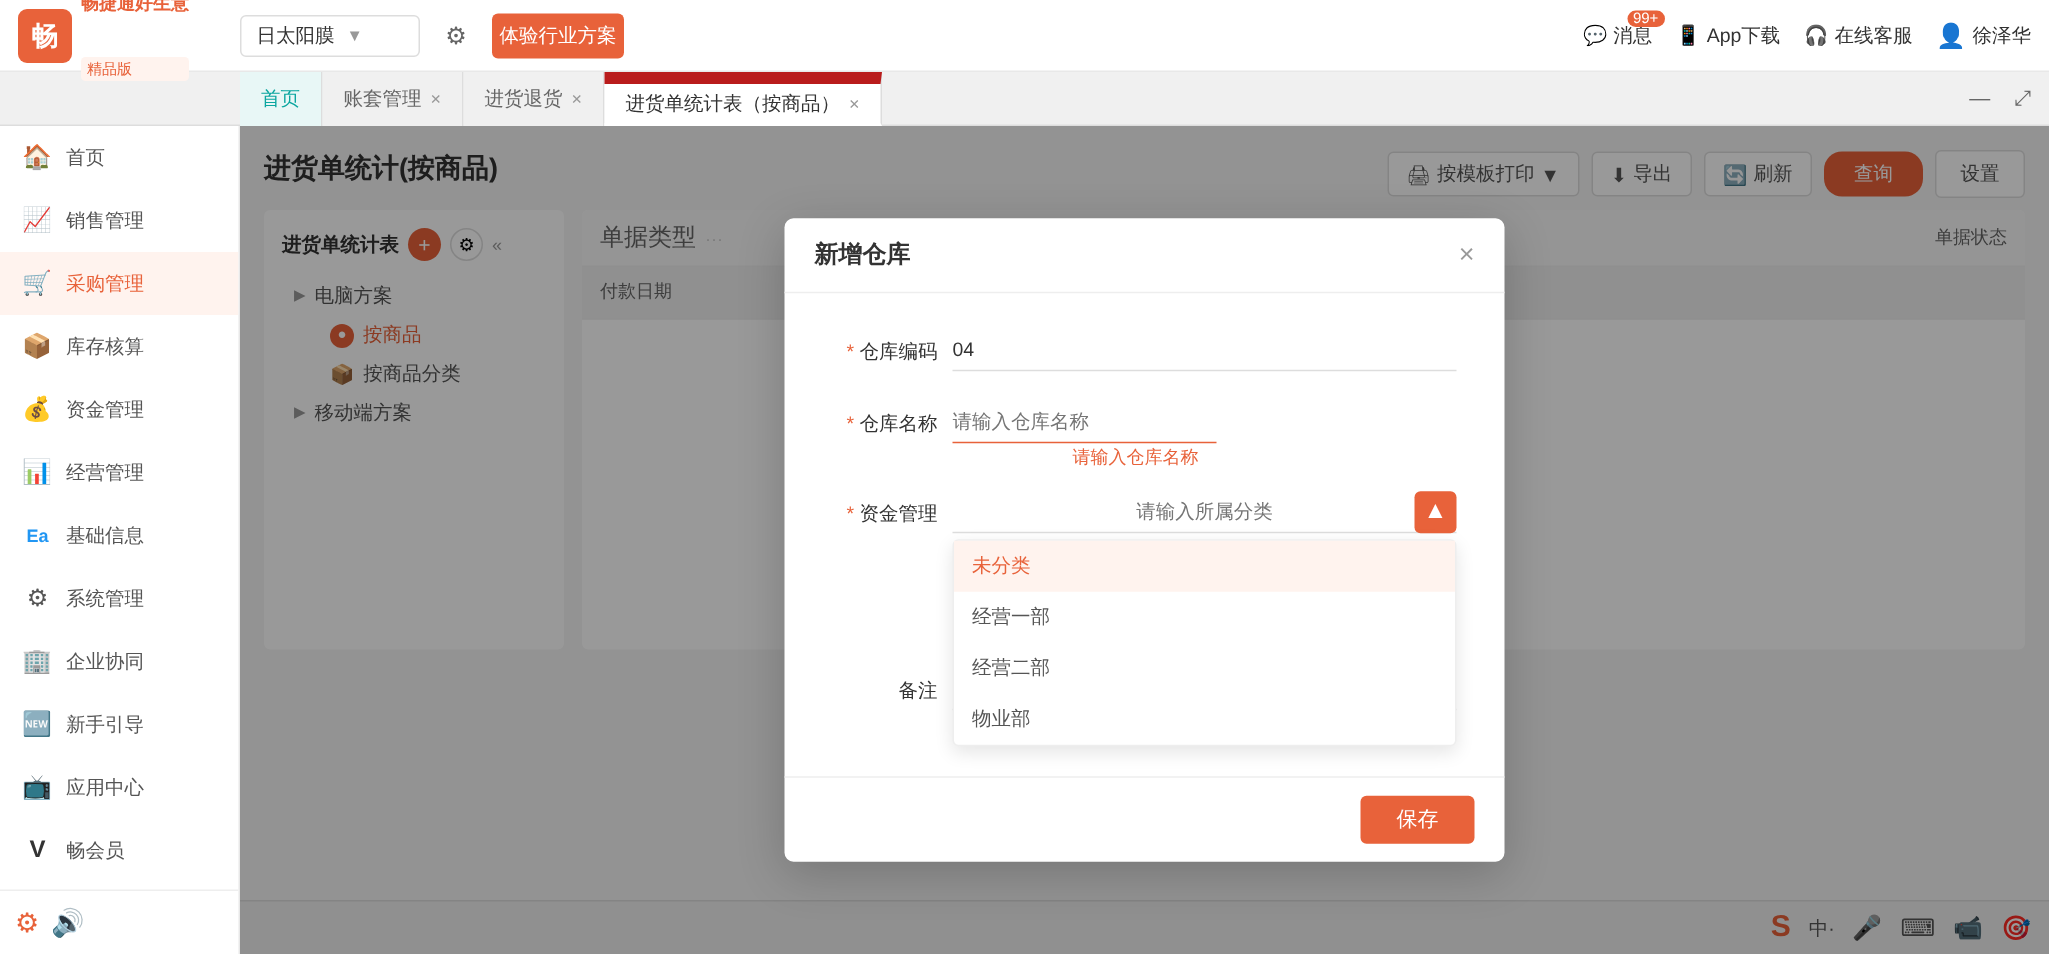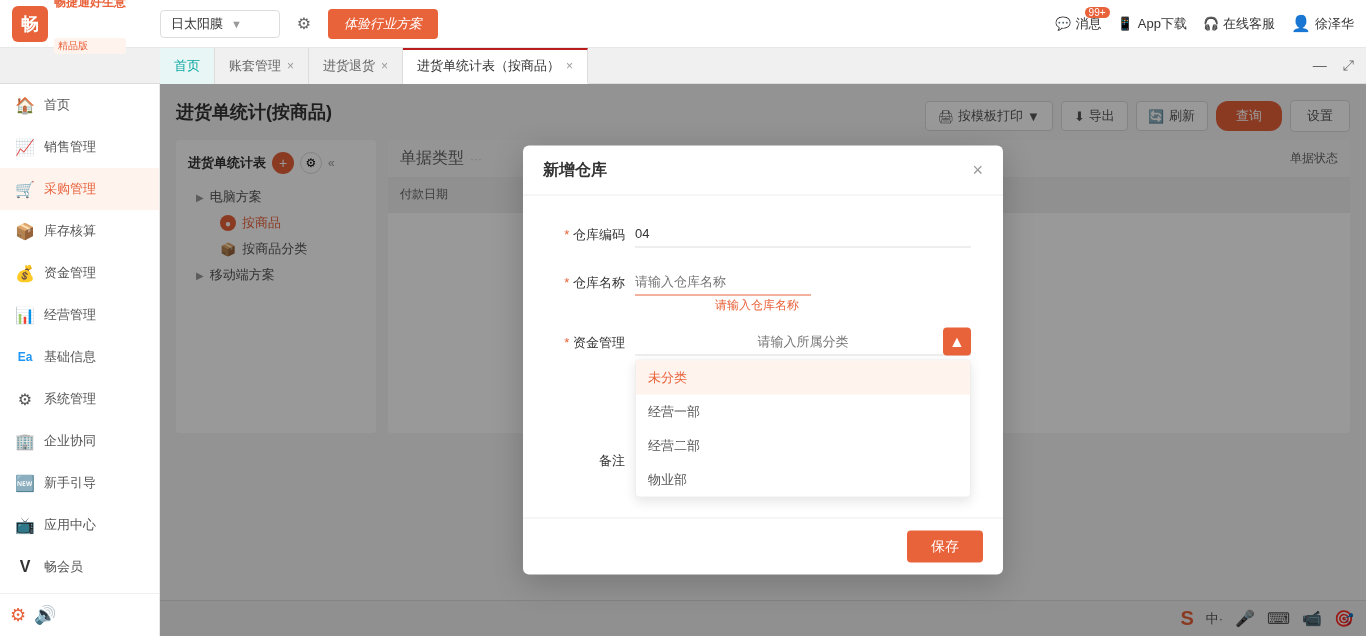--- a/index.html
+++ b/index.html
@@ -34,21 +34,21 @@
       border: 1px solid #ddd; border-radius: 4px;
       padding: 4px 10px; font-size: 13px; color: #333; cursor: pointer;
       min-width: 120px;
     }
     .gear-btn {
       width: 32px; height: 32px; display: flex; align-items: center; justify-content: center;
       color: #666; cursor: pointer; font-size: 16px;
     }
     .trial-btn {
       background: #e8623a; color: #fff; border: none; border-radius: 4px;
-      padding: 6px 16px; font-size: 13px; cursor: pointer; font-style: italic;
+      padding: 6px 5px; font-size: 13px; cursor: pointer;
     }
     .header-right {
       margin-left: auto; display: flex; align-items: center; gap: 16px;
     }
     .header-icon-item {
       display: flex; align-items: center; gap: 4px; cursor: pointer; font-size: 13px; color: #333; position: relative;
     }
     .badge {
       background: #e8623a; color: #fff; font-size: 10px;
       border-radius: 10px; padding: 0 4px; min-width: 18px; text-align: center;
@@ -64,21 +64,21 @@
       align-items: center;
       border-bottom: 1px solid #ddd;
       padding-left: 160px;
     }
     .tab-item {
       height: 36px; display: flex; align-items: center; padding: 0 14px;
       font-size: 13px; color: #666; cursor: pointer; border-right: 1px solid #ddd;
       gap: 6px; background: #f0f0f0;
     }
     .tab-item.active {
-      background: #fff; color: #333; border-bottom: 2px solid #fff; border-top: 2px solid #b91c1c;
+      background: #fff; color: #333; border-bottom: 2px solid #fff; border-top: 8px solid #b91c1c;
     }
     .tab-close { font-size: 12px; color: #999; cursor: pointer; }
     .tab-home { background: #e8f7f6; color: #0ba6a0; }
     .tab-controls { margin-left: auto; display: flex; gap: 8px; padding-right: 8px; }
     .tab-ctrl-btn { font-size: 14px; color: #666; cursor: pointer; padding: 0 4px; }
 
     
     .main-layout {
       display: flex;
       height: calc(636px - 48px - 36px);

